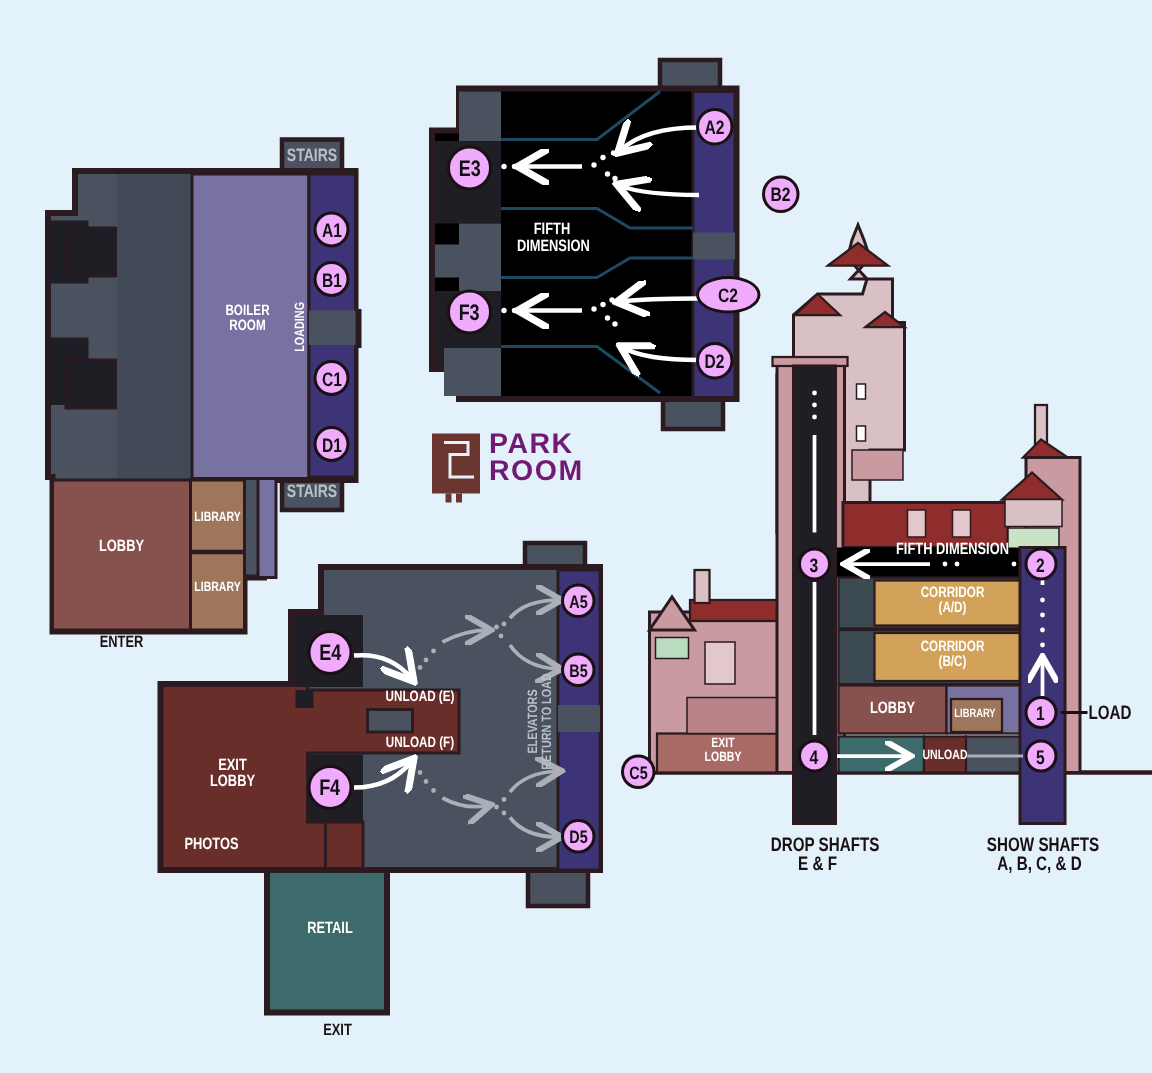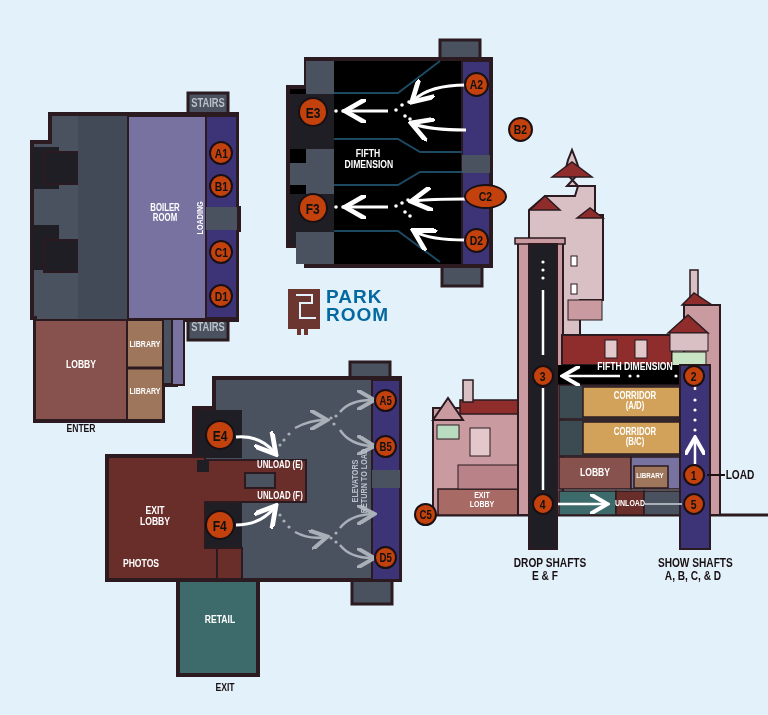--- a/index.html
+++ b/index.html
@@ -2,24 +2,24 @@
 <html><head>
 <meta charset="utf-8">
 <style>
   html, body { margin:0; padding:0; }
   body { width:768px; height:715px; background:#e3f1fa; position:relative; overflow:hidden; font-family:"Liberation Sans", sans-serif; }
   svg { position:absolute; left:0; top:0; }
   .lbl { position:absolute; font-family:"Liberation Sans Narrow","Liberation Sans", sans-serif; font-weight:bold; text-align:center; line-height:1.0; white-space:nowrap; transform:scaleX(0.78); transform-origin:center; }
   .w { color:#ffffff; }
   .g { color:#b9c0c8; }
   .d { color:#1a1014; }
-  .badge { position:absolute; border-radius:50%; background:#c2410c; border:2px solid #1a1014; color:#111; font-weight:bold; font-family:"Liberation Sans", sans-serif; display:flex; align-items:center; justify-content:center; box-sizing:border-box; }
+  .badge { position:absolute; border-radius:50%; background:#f0abfc; border:2px solid #1a1014; color:#111; font-weight:bold; font-family:"Liberation Sans", sans-serif; display:flex; align-items:center; justify-content:center; box-sizing:border-box; }
   .badge span { display:inline-block; transform:scaleX(0.8); }
   .logo { position:absolute; left:286px; top:285px; display:flex; align-items:center; }
-  .logo-text { font-family:"Liberation Sans", sans-serif; font-weight:900; font-size:19px; color:#0369a1; line-height:18px; margin-left:6px; letter-spacing:1px; }
+  .logo-text { font-family:"Liberation Sans", sans-serif; font-weight:900; font-size:19px; color:#701a75; line-height:18px; margin-left:6px; letter-spacing:1px; }
 </style>
 </head>
 <body>
 
 <svg width="768" height="715" viewBox="0 0 768 715">
   <defs>
     <marker id="ah" markerWidth="8" markerHeight="8" refX="6" refY="4" orient="auto">
         <path d="M0,0 L7,4 L0,8" fill="none" stroke="#fff" stroke-width="1.6"></path>
       </marker>
     <marker id="ahg" markerWidth="8" markerHeight="8" refX="6" refY="4" orient="auto">

